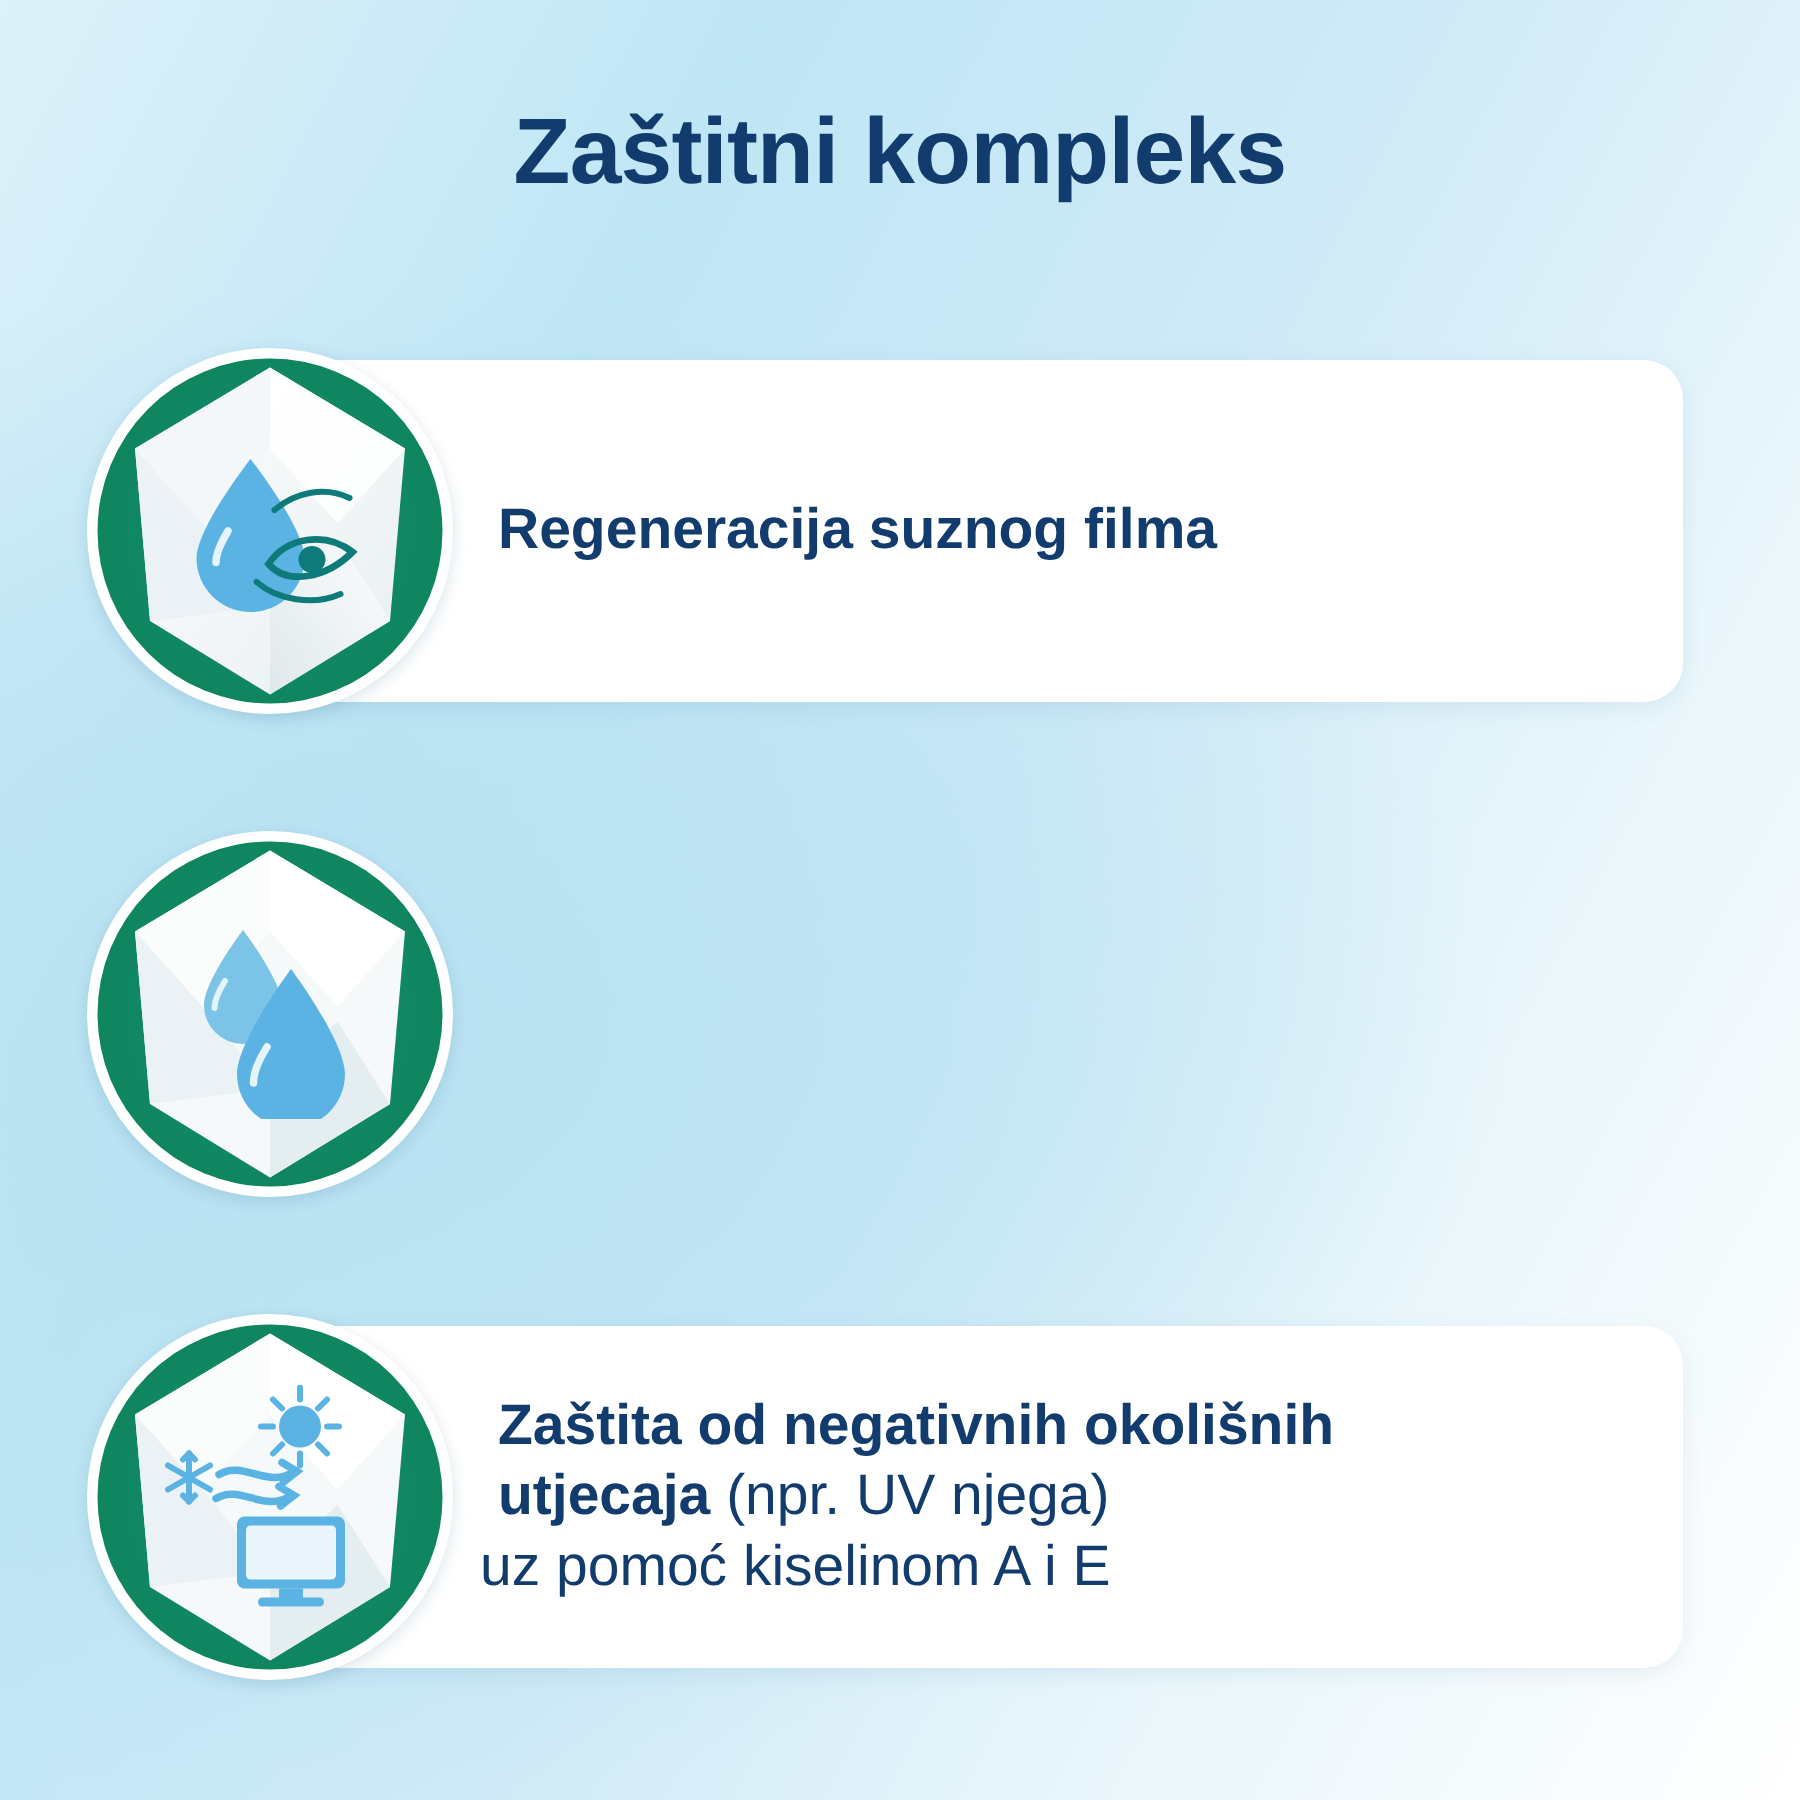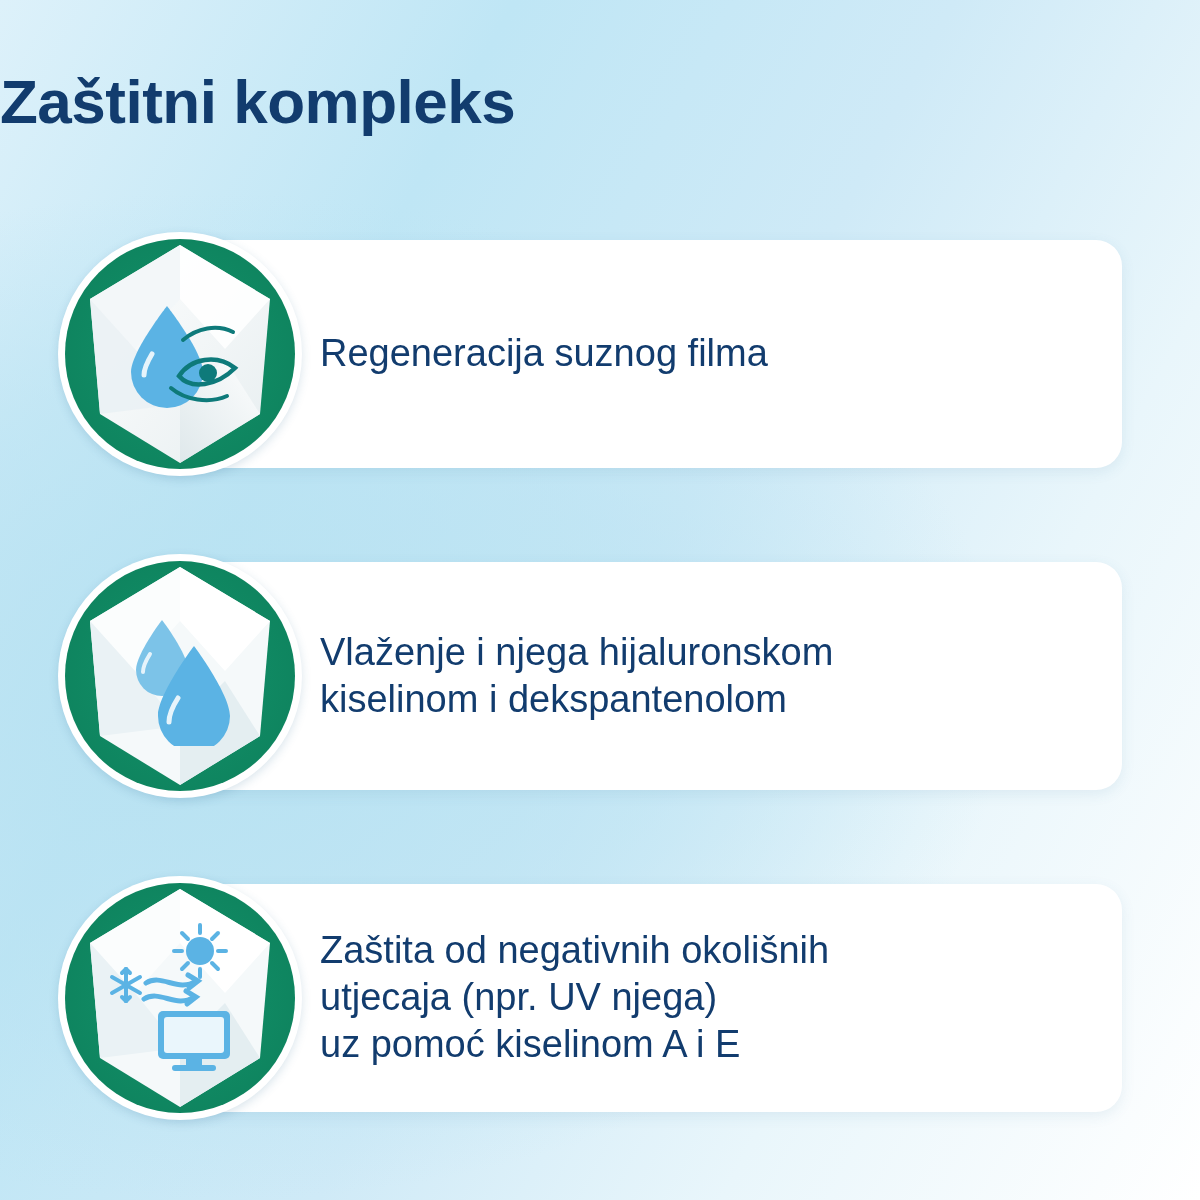--- a/index.html
+++ b/index.html
@@ -19,21 +19,21 @@
     background:
       radial-gradient(ellipse 1100px 700px at 18% 58%, #b8e2f2 0%, rgba(184,226,242,0.55) 42%, rgba(214,240,249,0.0) 72%),
       linear-gradient(118deg, #ddf1fa 0%, #bfe6f5 28%, #cfeaf7 52%, #e9f6fb 74%, #ffffff 100%);
     box-sizing: border-box;
   }
   .title {
     position: absolute;
     top: 66px;
     left: 0;
     width: 1200px;
-    text-align: left;
+    text-align: center;
     font-size: 62px;
     font-weight: bold;
     color: #123c6e;
     letter-spacing: -0.5px;
   }
   .rows {
     position: absolute;
     top: 232px;
     left: 0;
     width: 1200px;
@@ -57,21 +57,22 @@
     position: absolute;
     left: 170px;
     right: 36px;
     top: 50%;
     transform: translateY(-50%);
     color: #123c6e;
     font-size: 38px;
     line-height: 1.24;
   }
   .card-text b {
-    font-weight: normal;
+    font-weight: bold;
+    margin-left: 12px;
   }
   .badge {
     position: absolute;
     left: 58px;
     top: 0px;
     width: 244px;
     height: 244px;
     border-radius: 50%;
     background: #ffffff;
     box-shadow: 0 3px 10px rgba(50,110,150,0.18);
@@ -145,26 +146,20 @@
               <path d="M74 92 C86 74 112 70 130 84 C112 102 86 106 74 92 Z" fill="none" stroke="#0e7a7a" stroke-width="4.5"></path>
               <circle cx="103" cy="89" r="9" fill="#0e7a7a"></circle>
               <path d="M66 104 C80 116 104 120 122 112" stroke="#0e7a7a" stroke-width="4" fill="none" stroke-linecap="round"></path>
             </svg>
           </div>
         </div>
       </div>
     </div>
 
     <div class="row">
-      <div class="card">
-        <div class="card-text">
-          <b>Vlaženje i njega</b><span> hijaluronskom</span><br>
-          <span>kiselinom i dekspantenolom</span>
-        </div>
-      </div>
       <div class="badge">
         <div class="badge-inner">
           <div class="facet">
             <svg viewBox="0 0 230 230" preserveAspectRatio="none">
               <polygon points="115,6 205,60 195,175 115,224 35,175 25,60" fill="#f5f9fa"></polygon>
               <polygon points="115,6 205,60 160,110 115,60" fill="#ffffff"></polygon>
               <polygon points="115,224 195,175 160,120 115,165" fill="#e4eef1"></polygon>
               <polygon points="25,60 115,6 115,60 70,110" fill="#fbfdfd"></polygon>
               <polygon points="35,175 25,60 70,110 115,165" fill="#eaf2f5"></polygon>
             </svg>

